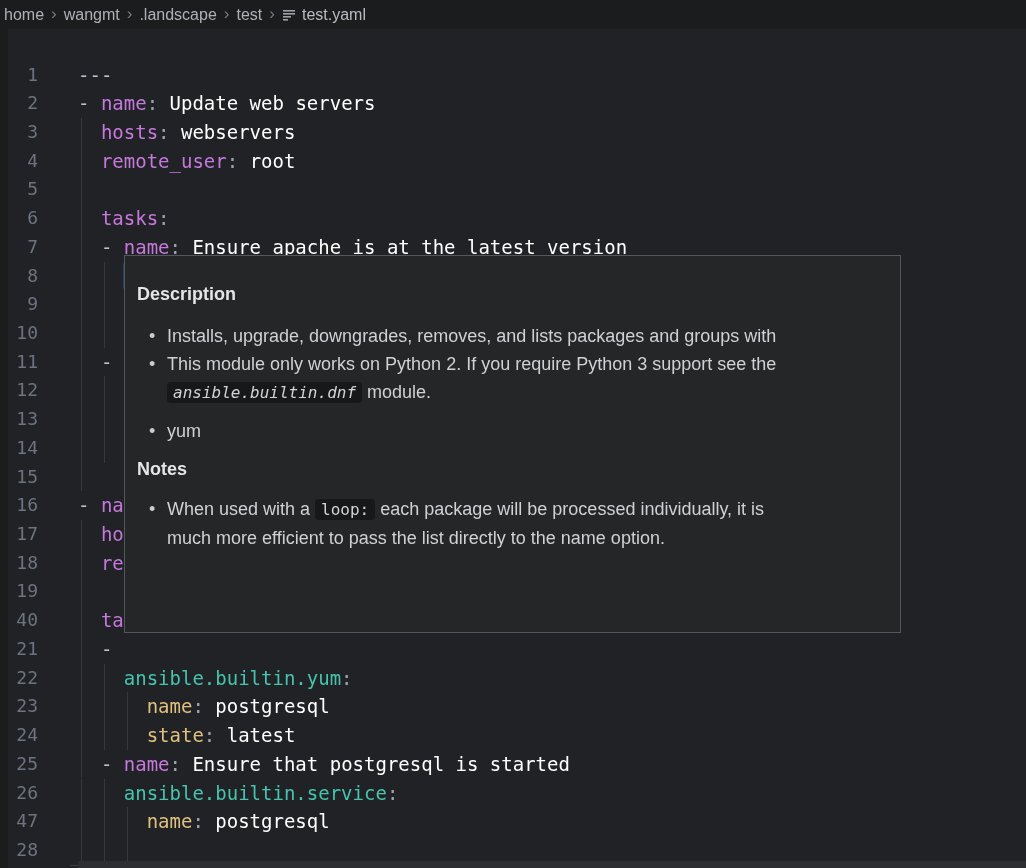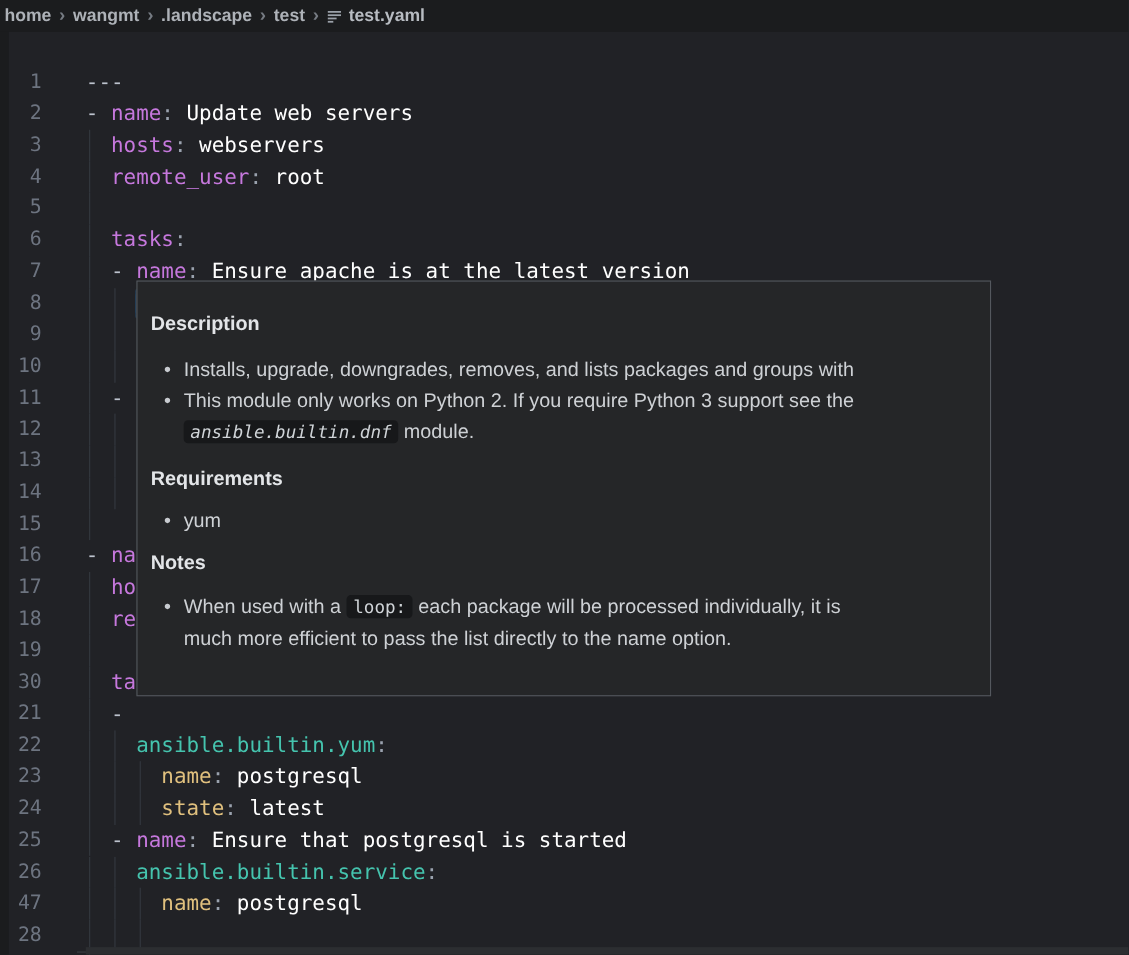--- a/index.html
+++ b/index.html
@@ -11,21 +11,20 @@
   }
 
   
   .breadcrumb-bar {
     position:absolute; left:0; top:0; width:1026px; height:29px;
     background:#1b1c1e;
     display:flex; align-items:center;
     padding-left:2px;
     font-size:16px; color:#aeb2b8;
     white-space:nowrap;
-    font-weight:bold;
   }
   .crumb { padding:0 2px; cursor:pointer; }
   .crumb-sep { color:#767b83; font-size:17px; padding:0 5px 2px 5px; }
   .file-crumb { display:flex; align-items:center; gap:6px; color:#b8bcc2; }
   .yaml-icon { display:inline-block; margin-left:2px; }
 
   
   .editor { position:absolute; left:0; top:29px; right:0; bottom:0; }
   .left-strip { position:absolute; left:0; top:0; bottom:0; width:8px; background:#1b1c1e; }
 
@@ -214,21 +213,21 @@
         <div class="gutter">18</div>
         <div class="code-text"><span class="tk-plain">  </span><span class="tk-key">re</span></div>
       </div>
       <div class="code-row" style="top: 548.46px;">
         <div class="guide" style="left: 81px;"></div>
         <div class="gutter">19</div>
         <div class="code-text"></div>
       </div>
       <div class="code-row" style="top: 577.18px;">
         <div class="guide" style="left: 81px;"></div>
-        <div class="gutter">30</div>
+        <div class="gutter">40</div>
         <div class="code-text"><span class="tk-plain">  </span><span class="tk-key">ta</span></div>
       </div>
       <div class="code-row" style="top: 605.9px;">
         <div class="guide" style="left: 81px;"></div>
         <div class="gutter">21</div>
         <div class="code-text"><span class="tk-punct">  -</span></div>
       </div>
       <div class="code-row" style="top: 634.62px;">
         <div class="guide" style="left: 81px;"></div>
         <div class="guide" style="left: 103.9px;"></div>
@@ -295,21 +294,20 @@
     <div class="tt-bullet">
       <span class="tt-marker">•</span>
       <span class="tt-btext">This module only works on Python 2. If you require Python 3 support see the</span>
     </div>
     <div class="tt-bullet">
       <span class="tt-marker"></span>
       <span class="tt-btext"><span class="tt-code tt-code-italic">ansible.builtin.dnf</span><span> module.</span></span>
     </div>
   </div>
 
-  <div class="tt-heading tt-h-req">Requirements</div>
   <div class="tt-bullet tt-req-bullet">
     <span class="tt-marker">•</span>
     <span class="tt-btext">yum</span>
   </div>
 
   <div class="tt-heading tt-h-notes">Notes</div>
   <div class="tt-bullet tt-notes-bullet">
     <span class="tt-marker">•</span>
     <span class="tt-btext"><span>When used with a </span><span class="tt-code">loop:</span><span> each package will be processed individually, it is</span></span>
   </div>

